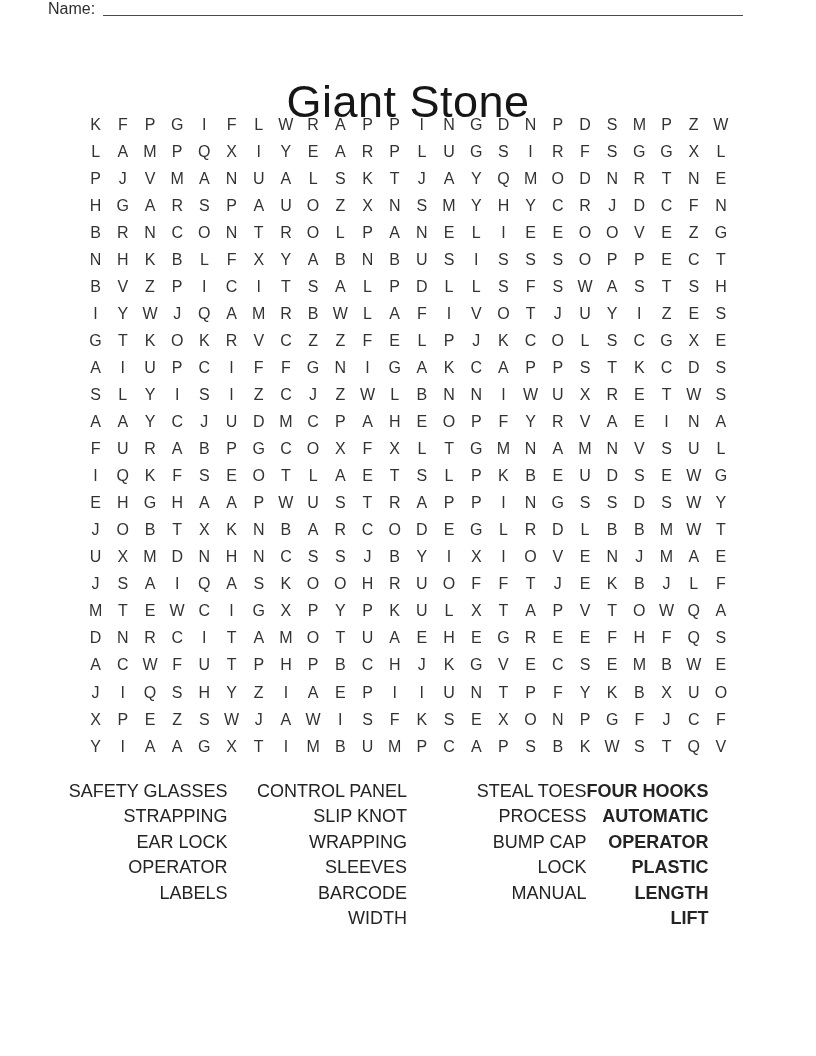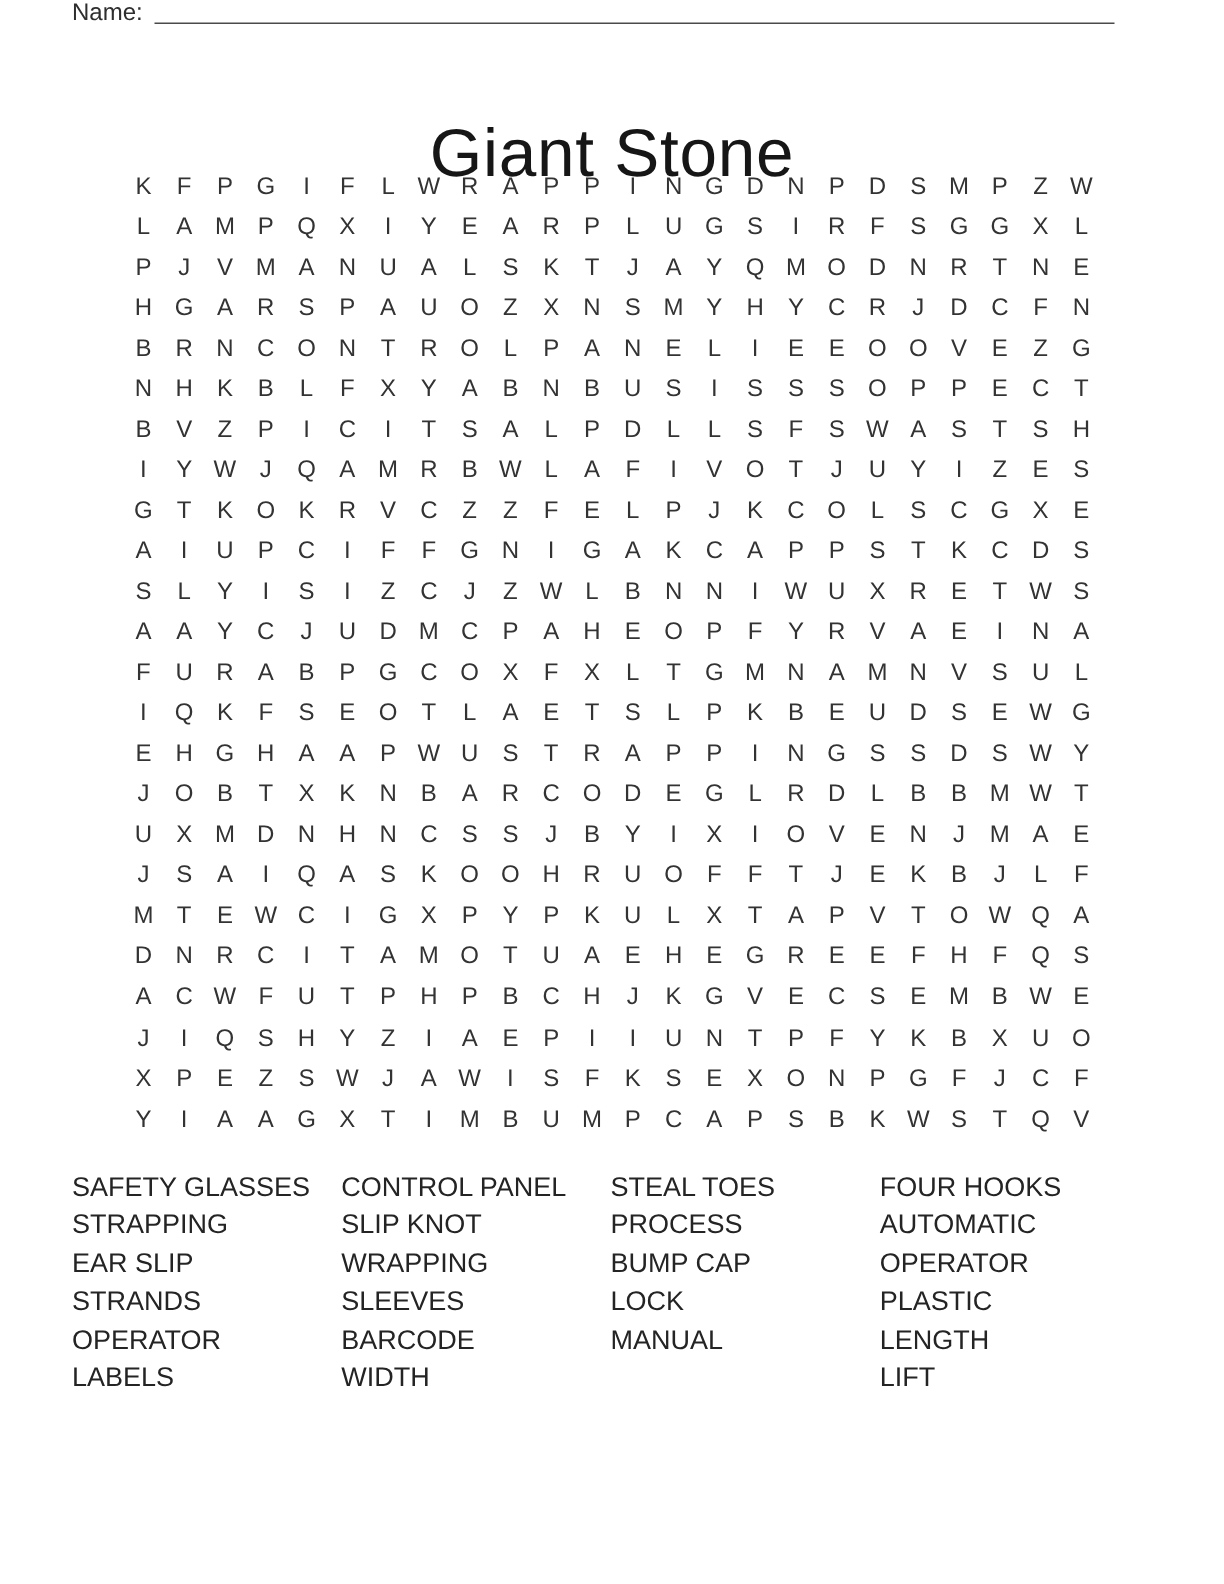--- a/index.html
+++ b/index.html
@@ -70,23 +70,25 @@
   }
   .word-list {
     position: absolute;
     left: 48px;
     top: 779px;
     display: flex;
     align-items: flex-start;
   }
   .word-col {
     width: 179.5px;
+    text-align: right;
   }
   .word-col:last-child {
     width: auto;
+    font-weight: bold;
   }
   .word-item {
     height: 25.4px;
     line-height: 25.4px;
     font-size: 18px;
     white-space: nowrap;
     color: #242424;
   }
 </style>
 </head>
@@ -723,22 +725,21 @@
         <span class="grid-cell">T</span>
         <span class="grid-cell">Q</span>
         <span class="grid-cell">V</span>
       </div>
     </div>
 
   <div class="word-list">
       <div class="word-col">
         <div class="word-item">SAFETY GLASSES</div>
         <div class="word-item">STRAPPING</div>
-        <div class="word-item">EAR SLIP</div>
-        <div class="word-item">STRANDS</div>
+        <div class="word-item">EAR LOCK</div>
         <div class="word-item">OPERATOR</div>
         <div class="word-item">LABELS</div>
       </div>
       <div class="word-col">
         <div class="word-item">CONTROL PANEL</div>
         <div class="word-item">SLIP KNOT</div>
         <div class="word-item">WRAPPING</div>
         <div class="word-item">SLEEVES</div>
         <div class="word-item">BARCODE</div>
         <div class="word-item">WIDTH</div>

